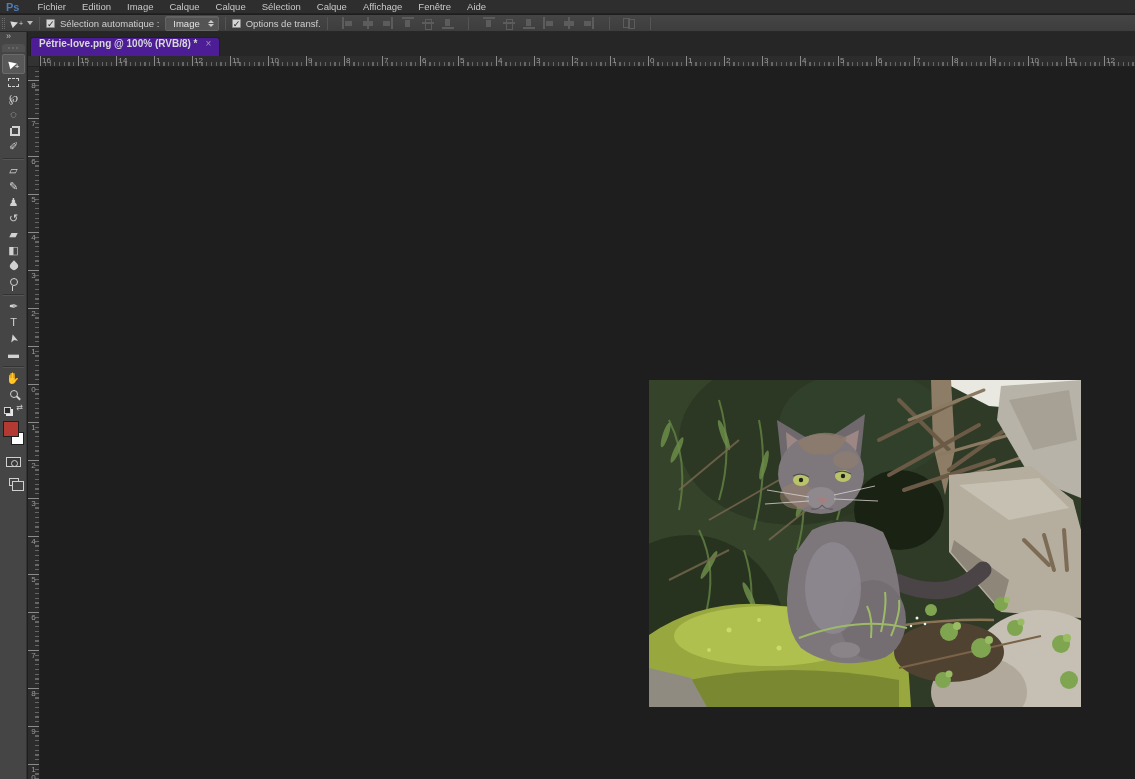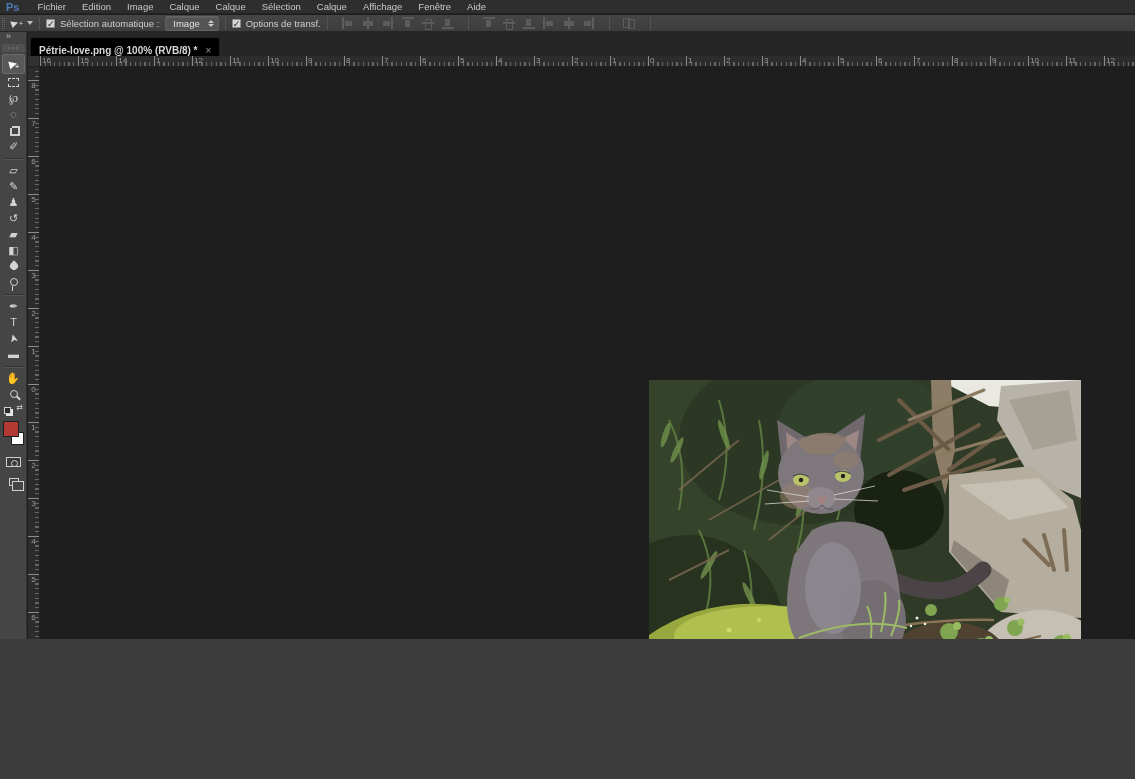--- a/index.html
+++ b/index.html
@@ -1,17 +1,17 @@
 <!DOCTYPE html>
 <html style="--fg: #b23a33;"><head>
 <meta charset="utf-8">
 <style>
   html,body{margin:0;padding:0;background:#3c3c3c;}
   *{box-sizing:border-box;font-family:"Liberation Sans",sans-serif;-webkit-font-smoothing:antialiased;}
-  #app{position:relative;width:1135px;height:639px;overflow:hidden;background:#1e1e1e;}
+  #app{position:relative;width:1135px;height:779px;overflow:hidden;background:#1e1e1e;}
 
   
   .menubar{position:absolute;left:0;top:0;width:1135px;height:14px;background:#2e2e2e;border-bottom:1px solid #232323;display:flex;align-items:center;z-index:5;}
   .pslogo{color:#4d7cb8;font-weight:bold;font-size:11px;letter-spacing:0;margin:0 10px 0 6px;line-height:14px;}
   .menu-item{color:#c9c9c9;font-size:9.5px;padding:16px 8px;line-height:14px;cursor:default;}
 
   
   .optionsbar{position:absolute;left:0;top:15px;width:1135px;height:17px;background:linear-gradient(#454545,#3d3d3d);border-bottom:1px solid #272727;display:flex;align-items:center;color:#cfcfcf;font-size:9.5px;}
   .ob-grip{width:3px;height:11px;margin-left:2px;border-left:1px dotted #6a6a6a;border-right:1px dotted #6a6a6a;}
   .ob-sep{width:1px;height:13px;background:#2c2c2c;border-right:1px solid #555;margin:0 6px;}
@@ -67,21 +67,21 @@
   .g-screenmode{width:10px;height:8px;border:1px solid #cfcfcf;position:relative;}
   .g-screenmode::after{content:"";position:absolute;left:2px;top:2px;width:10px;height:8px;border:1px solid #cfcfcf;background:#454545;}
   .swatchwrap{position:relative;width:27px;height:34px;margin-top:2px;}
   .swatch-bg{position:absolute;left:11px;top:12px;width:13px;height:13px;background:#ffffff;border:1px solid #1f1f1f;}
   .swatch-fg{position:absolute;left:3px;top:1px;width:16px;height:16px;background:var(--fg,#b23a33);border:1px solid #1f1f1f;}
   [data-name="tool-move-tool"] .glyph{transform:rotate(-15deg);font-size:10px;}
   [data-name="tool-move-tool"]::after{content:"+";position:absolute;right:4px;bottom:2px;font-size:8px;color:#fff;}
 
   
   .tabrow{position:absolute;left:28px;top:32px;width:1107px;height:24px;background:#262626;}
-  .tab{position:absolute;left:2px;bottom:0;height:19px;background:#000000;border:1px solid #1f1f1f;border-bottom:none;border-radius:3px 3px 0 0;display:flex;align-items:flex-end;padding:0 8px;color:#d8d8d8;font-size:10px;font-weight:bold;cursor:pointer;}
+  .tab{position:absolute;left:2px;bottom:0;height:19px;background:#4c1d95;border:1px solid #1f1f1f;border-bottom:none;border-radius:3px 3px 0 0;display:flex;align-items:flex-start;padding:0 8px;color:#d8d8d8;font-size:10px;font-weight:bold;cursor:pointer;}
   .tab-close{margin-left:8px;color:#9a9a9a;font-size:10px;font-weight:normal;cursor:pointer;}
 
   .corner{position:absolute;left:28px;top:56px;width:12px;height:11px;background:#323232;border-right:1px solid #222;border-bottom:1px solid #222;}
   .hruler{position:absolute;left:40px;top:56px;width:1095px;height:11px;background:#2c2c2c;border-bottom:1px solid #222;overflow:hidden;}
   .hruler .minor{position:absolute;left:0;bottom:0;width:100%;height:4px;background:repeating-linear-gradient(90deg,#666 0 1px,transparent 1px 4.75px);}
   .hruler .major{position:absolute;left:0;top:0;width:100%;height:11px;background:repeating-linear-gradient(90deg,#8b8b8b 0 1px,transparent 1px 38px);}
   .hruler span{position:absolute;top:0;font-size:8px;color:#9c9c9c;}
   .vruler{position:absolute;left:28px;top:67px;width:12px;height:712px;background:#2c2c2c;border-right:1px solid #222;overflow:hidden;}
   .vruler .minor{position:absolute;top:0;right:0;width:4px;height:100%;background:repeating-linear-gradient(#666 0 1px,transparent 1px 4.75px);background-position:0 13px;}
   .vruler .major{position:absolute;top:0;left:0;width:12px;height:100%;background:repeating-linear-gradient(#8b8b8b 0 1px,transparent 1px 38px);background-position:0 13px;}

